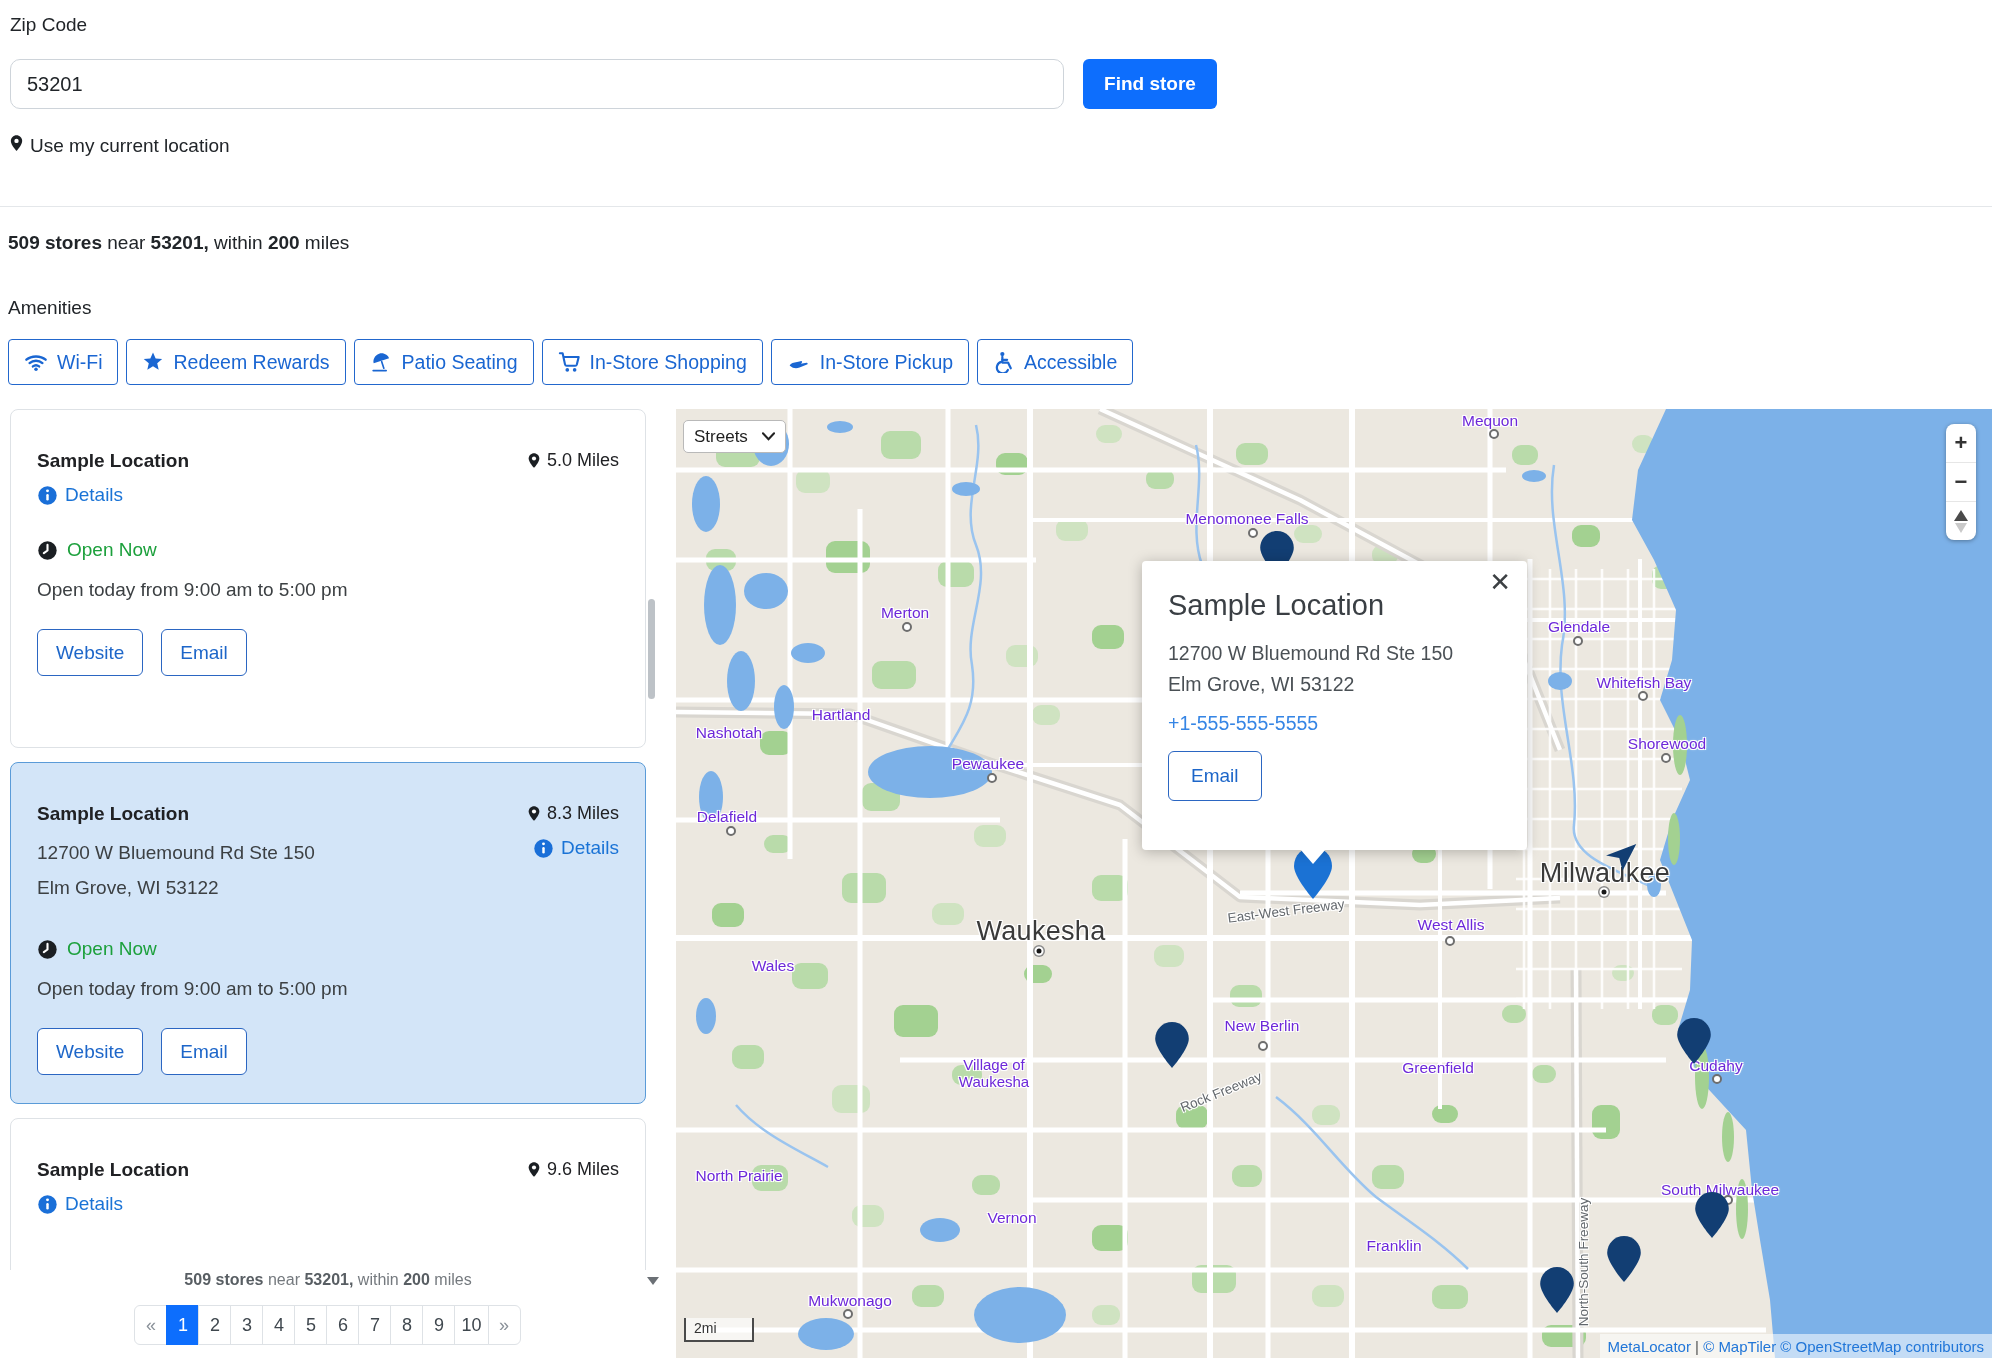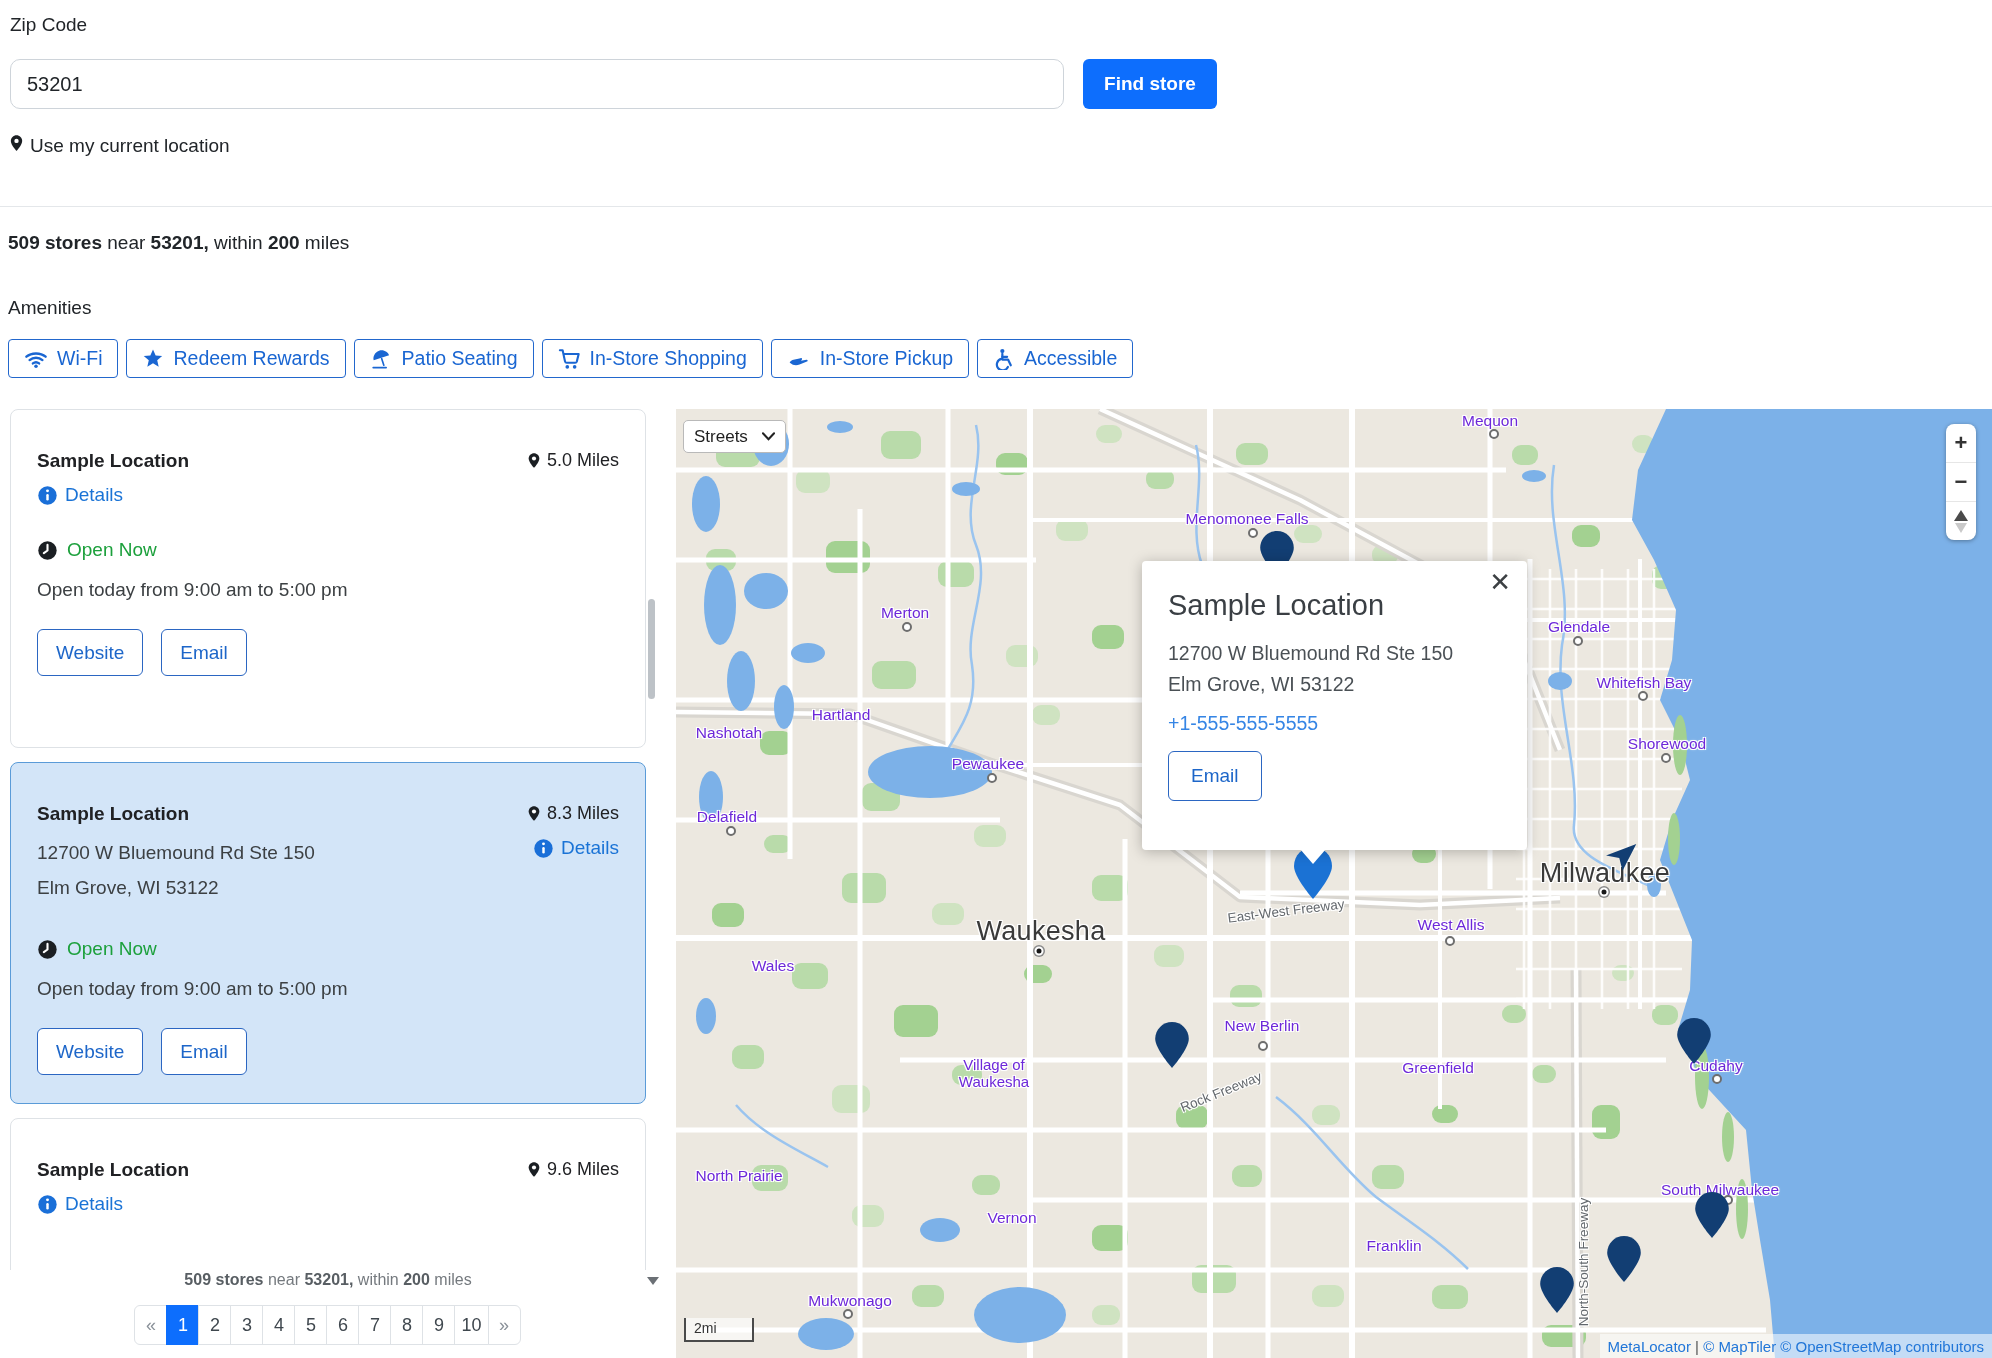--- a/index.html
+++ b/index.html
@@ -13,21 +13,21 @@
   .find-btn{position:absolute;left:1083px;top:59px;width:134px;height:50px;background:#0d6efd;color:#fff;
             border:none;border-radius:6px;font-size:19px;font-weight:bold;cursor:pointer;
             font-family:"Liberation Sans",sans-serif;}
   .use-loc{position:absolute;left:8px;top:132px;display:flex;align-items:center;gap:5px;font-size:19px;
            color:#212529;cursor:pointer;}
   .divider{position:absolute;left:0;top:206px;width:1992px;height:1px;background:#e4e7ea;}
   .summary{position:absolute;left:8px;top:232px;font-size:19px;color:#212529;}
   .summary b{font-weight:bold;}
   .amen-label{position:absolute;left:8px;top:297px;font-size:19px;color:#212529;}
   .amen-row{position:absolute;left:8px;top:339px;display:flex;gap:8px;}
-  .amen-btn{display:inline-flex;align-items:center;gap:9px;height:39px;padding:0 15px;background:#fff;
+  .amen-btn{display:inline-flex;align-items:center;gap:9px;height:46px;padding:0 15px;background:#fff;
             border:1.5px solid #2267cd;border-radius:4px;color:#1a66d2;font-size:19.5px;cursor:pointer;
             font-family:"Liberation Sans",sans-serif;white-space:nowrap;text-align:right;}
   .amen-btn svg{display:block;}
   
   .list{position:absolute;left:10px;top:409px;width:636px;height:861px;overflow:hidden;}
   .card{box-sizing:border-box;border:1.5px solid #dee2e6;border-radius:8px;background:#fff;
         padding:26px 26px 28px 26px;margin-bottom:14px;min-height:339px;cursor:pointer;}
   .card.sel{background:#d3e5f8;border-color:#5a9bd8;}
   .crow{display:flex;justify-content:space-between;align-items:flex-start;}
   .cname{font-size:19px;font-weight:bold;color:#202124;padding-top:14px;}

